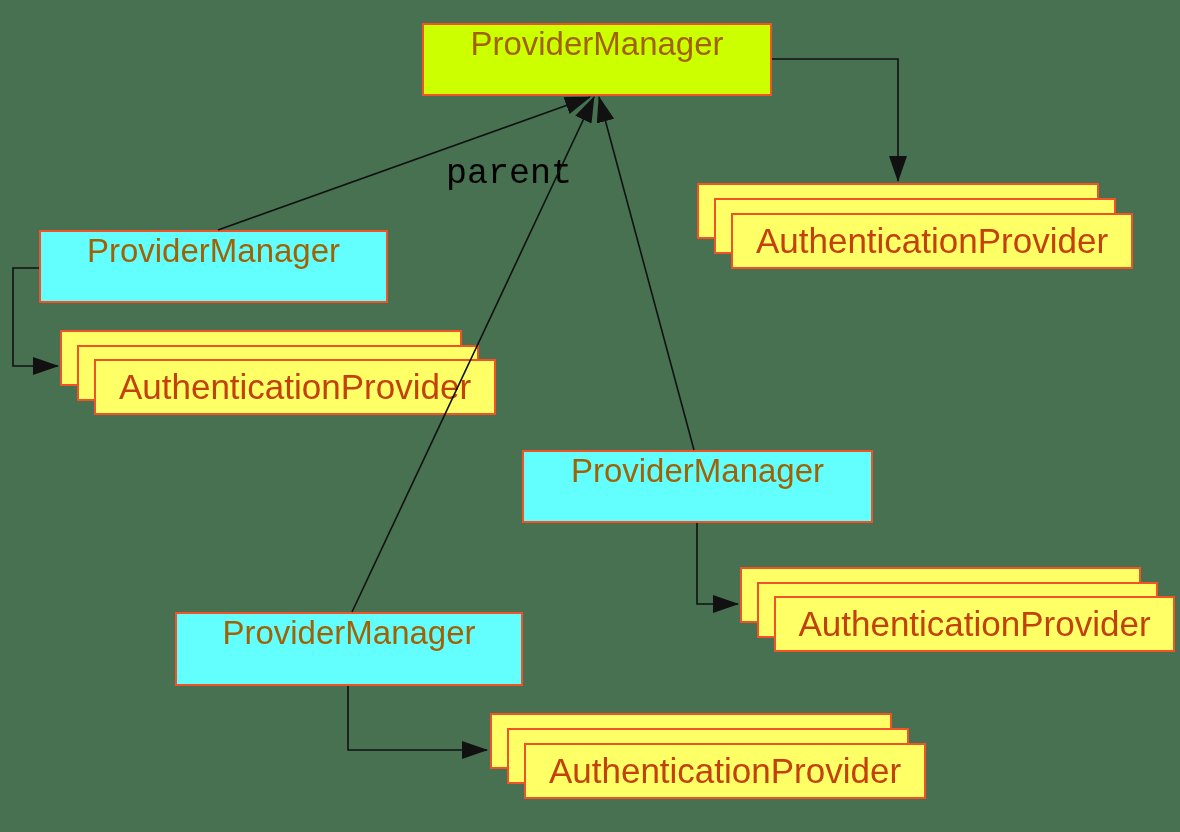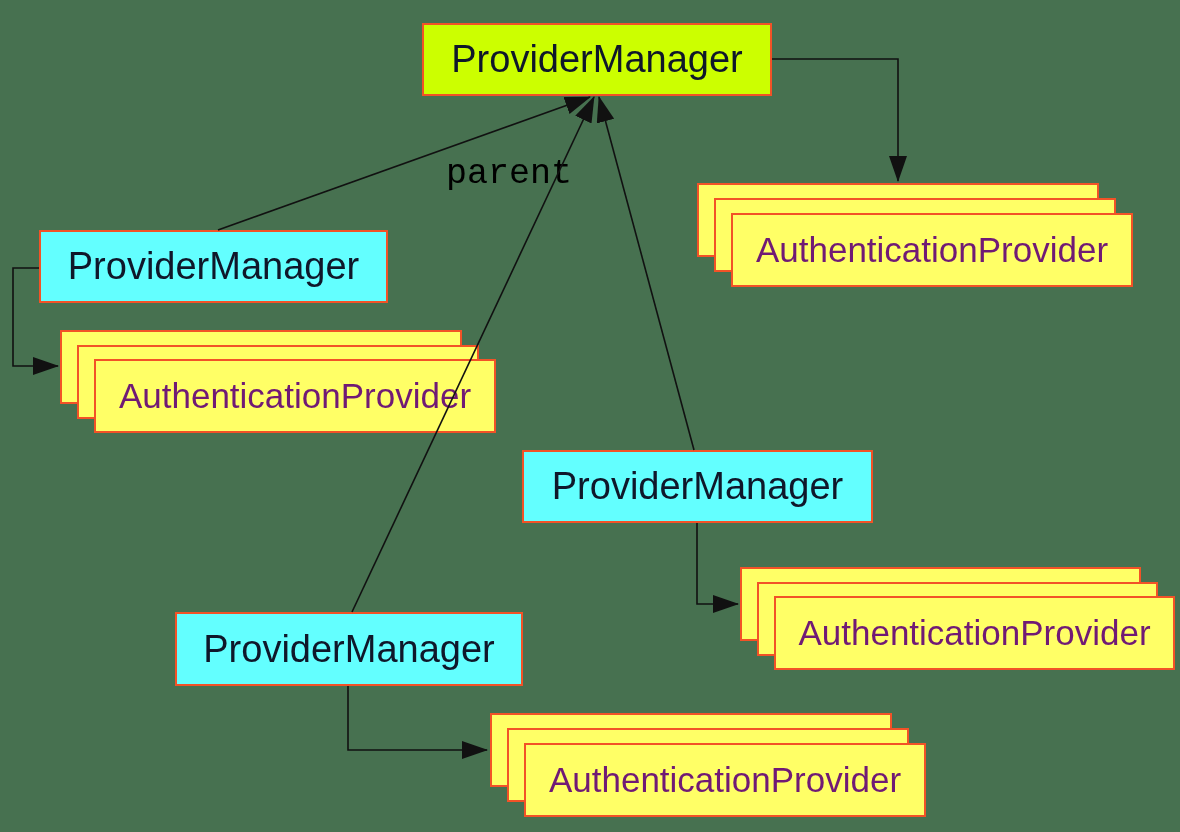--- a/index.html
+++ b/index.html
@@ -12,40 +12,39 @@
     height: 832px;
     background: var(--bg, #477150);
     overflow: hidden;
     font-family: "Liberation Sans", sans-serif;
   }
   .node {
     position: absolute;
     box-sizing: border-box;
     border: 2px solid var(--border, #f25227);
     display: flex;
-    align-items: center;
     justify-content: center;
-    font-size: 38px;
-    color: #0f172a;
+    font-size: 33px;
+    color: #a16207;
     white-space: nowrap;
   }
   .node-root   { background: var(--root-fill, #ccff00); }
   .node-mgr    { background: var(--mgr-fill, #63ffff); }
   .stack-layer {
     position: absolute;
     box-sizing: border-box;
     border: 2px solid var(--border, #f25227);
     background: var(--prov-fill, #ffff66);
     width: 402px;
-    height: 74px;
+    height: 56px;
     display: flex;
     align-items: center;
     justify-content: center;
     font-size: 35px;
-    color: #701a75;
+    color: #c2410c;
     white-space: nowrap;
   }
   .edge-label {
     position: absolute;
     font-size: 35px;
     color: #000;
     white-space: nowrap;
     font-family: Liberation Mono, monospace;
   }
   svg.wires {

